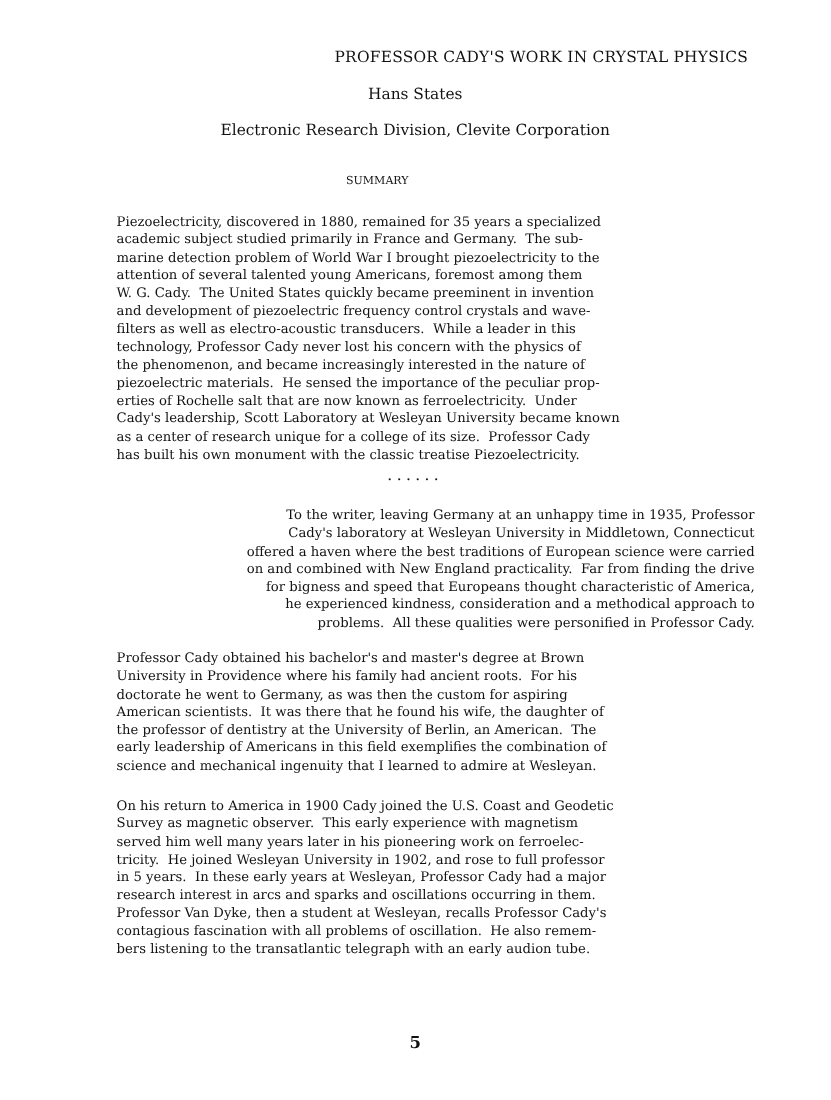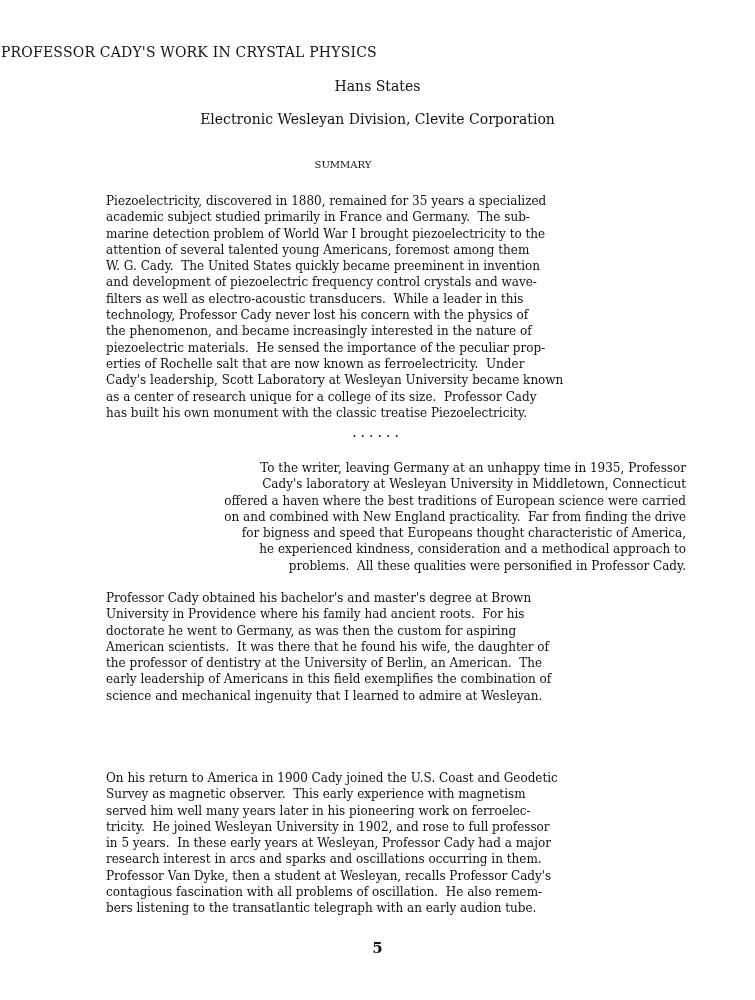--- a/index.html
+++ b/index.html
@@ -15,23 +15,23 @@
       font-family: "DejaVu Serif", "Liberation Serif", serif;
       color: #111111;
     }
     .page {
       position: absolute;
       left: 0; top: 0;
       width: 755px; height: 1000px;
     }
     .title {
       position: absolute;
-      left: 1px; width: 668px;
+      left: 12px; width: 668px;
       top: 44px;
-      text-align: left;
+      text-align: right;
       font-size: 14px;
       letter-spacing: 0.2px;
     }
     .author {
       position: absolute;
       left: 0; width: 755px;
       top: 78px;
       text-align: center;
       font-size: 14px;
     }
@@ -54,21 +54,21 @@
       left: 106px;
       width: 580px;
       font-size: 12px;
       line-height: 16.3px;
       white-space: pre;
       margin: 0;
     }
     .p1 { top: 193px; }
     .p2 { top: 460px; text-align: right; }
     .p3 { top: 590px; }
-    .p4 { top: 724px; margin-top: 46px; }
+    .p4 { top: 724px; }
     .separator {
       position: absolute;
       left: 0; width: 755px;
       top: 424px;
       text-align: center;
       font-size: 14px;
       letter-spacing: 4px;
     }
     .page-number {
       position: absolute;
@@ -78,21 +78,21 @@
       font-size: 15px;
       font-weight: bold;
     }
   </style>
 </head>
 <body>
 
 <div class="page">
   <div class="title">PROFESSOR CADY'S WORK IN CRYSTAL PHYSICS</div>
   <div class="author">Hans States</div>
-  <div class="affiliation">Electronic Wesleyan Division,  Clevite Corporation</div>
+  <div class="affiliation">Electronic Research Division,  Clevite Corporation</div>
 
   <div class="summary-heading">SUMMARY</div>
   <p class="para p1">Piezoelectricity, discovered in 1880, remained for 35 years a specialized
 academic subject studied primarily in France and Germany.  The sub-
 marine detection problem of World War I brought piezoelectricity to the
 attention of several talented young Americans, foremost among them
 W. G. Cady.  The United States quickly became preeminent in invention
 and development of piezoelectric frequency control crystals and wave-
 filters as well as electro-acoustic transducers.  While a leader in this
 technology, Professor Cady never lost his concern with the physics of

